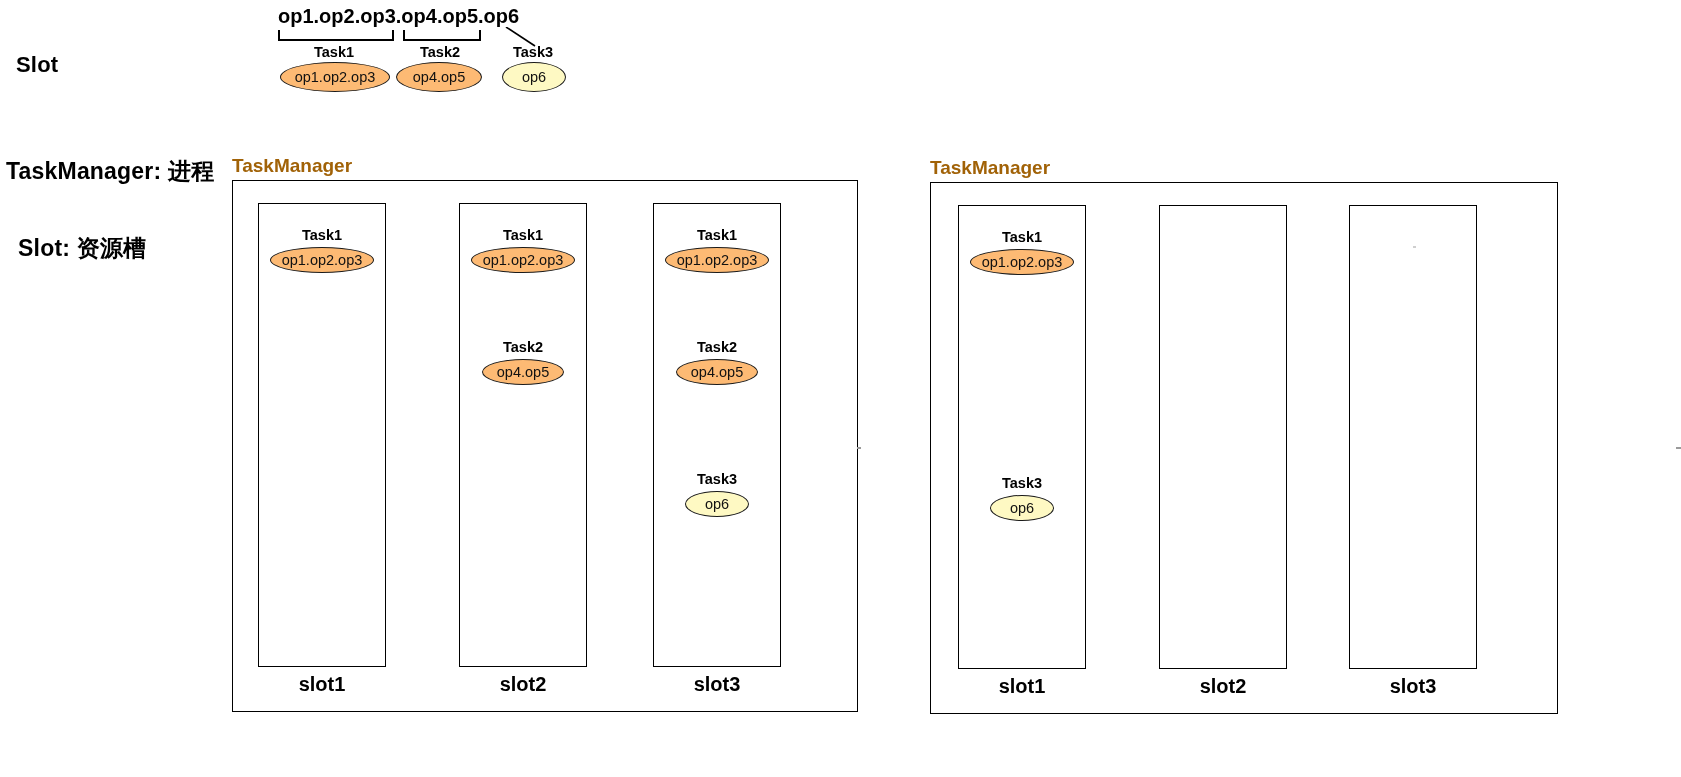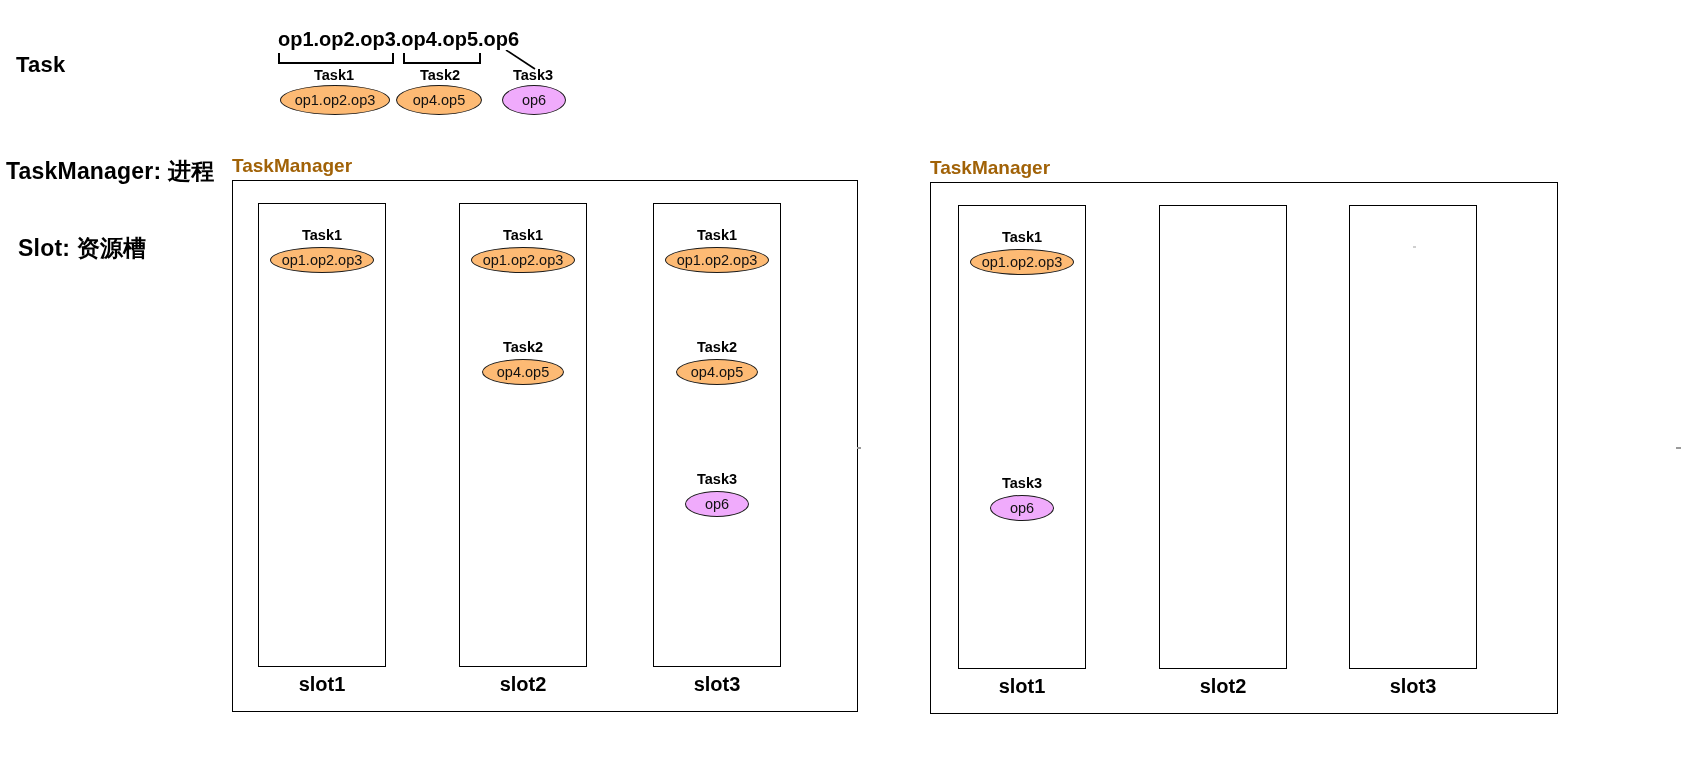--- a/index.html
+++ b/index.html
@@ -23,21 +23,21 @@
     font-size: 23px;
     color: #000000;
     white-space: nowrap;
     letter-spacing: 0.2px;
   }
   #label-task      { left: 16px;  top: 52px;  font-size: 22px; }
   #label-tm        { left: 6px;   top: 156px; }
   #label-slot      { left: 18px;   top: 233px; }
 
   
-  #task-diagram { left: 262px; top: 0px; width: 320px; height: 110px; margin-top: 23px; }
+  #task-diagram { left: 262px; top: 0px; width: 320px; height: 110px; }
 
   #op-chain {
     left: 16px; top: 5px;
     font-weight: bold;
     font-size: 20px;
     color: #000;
     white-space: nowrap;
   }
 
   
@@ -75,21 +75,21 @@
     align-items: center;
     justify-content: center;
     box-sizing: border-box;
     font-size: 14.5px;
     color: #111;
     white-space: nowrap;
     line-height: 1;
   }
   .op-blue { background: #fdba74; }
   .op-gold { background: #fdba74; }
-  .op-pink { background: #f0abfc; }
+  .op-pink { background: #fef9c3; }
 
   #ell-top-1 { left: 18px;  top: 62px; width: 110px; height: 30px; }
   #ell-top-2 { left: 134px; top: 62px; width: 86px;  height: 30px; }
   #ell-top-3 { left: 240px; top: 62px; width: 64px;  height: 30px; }
 
   
   .tm-title {
     font-weight: bold;
     font-size: 19px;
     color: #a16207;
@@ -178,21 +178,21 @@
   
   .edge-tick {
     position: absolute;
     background: #9a9a9a;
     width: 2px; height: 1px;
   }
 </style>
 </head>
 <body>
 
-<div class="abs row-label" id="label-task">Task</div>
+<div class="abs row-label" id="label-task">Slot</div>
 
 <div class="abs row-label" id="label-tm">TaskManager: 进程</div>
 
 <div class="abs row-label" id="label-slot">Slot: 资源槽</div>
 
 <div class="abs" id="task-diagram">
 
   <div class="abs" id="op-chain">op1.op2.op3.op4.op5.op6</div>
 
   <div class="abs bracket" id="bracket-task1"></div>

